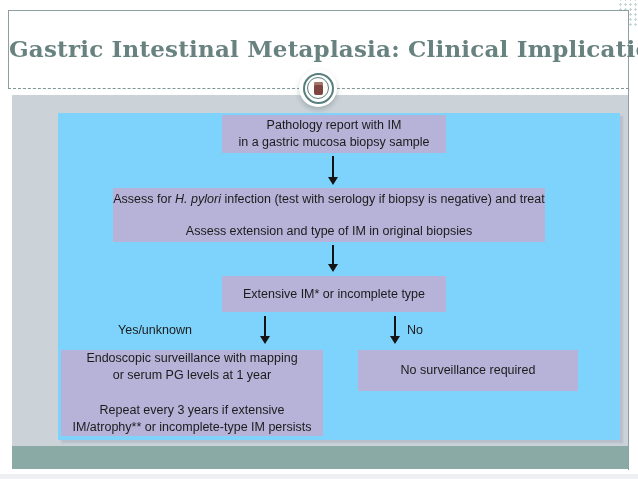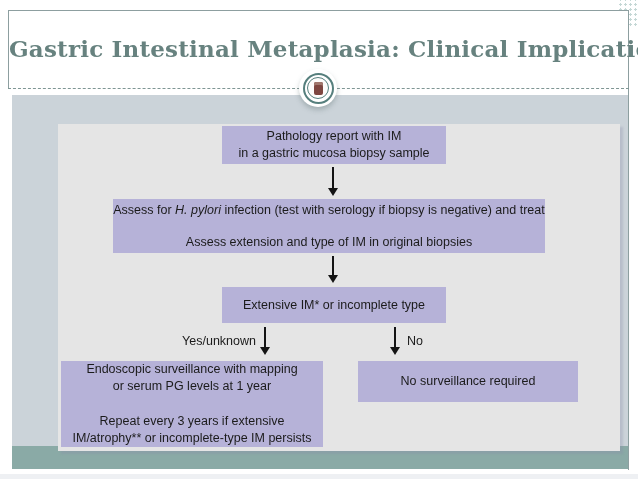--- a/index.html
+++ b/index.html
@@ -54,21 +54,21 @@
   .medallion .ring-inner{
     width:20px;height:20px;border-radius:50%;border:1px solid #567f7d;
     display:flex;align-items:center;justify-content:center;background:#fdfcfb;
   }
   .medallion .pic{
     width:9px;height:13px;border-radius:2px;background:#7e4640;
     box-shadow:inset 0 3px 0 #a1776d;
   }
   
   .panel{
-    position:absolute;left:58px;top:124px;width:562px;height:327px;background:#e5e5e5;
+    position:absolute;left:58px;top:113px;width:562px;height:327px;background:#7dd3fc;
     box-shadow:3px 3px 2px rgba(140,140,170,0.30);
   }
   .node{
     position:absolute;background:#b6b2d8;color:#1b1b1b;
     display:flex;flex-direction:column;align-items:center;justify-content:center;
     text-align:center;font-size:12.5px;line-height:17px;
   }
   .node-pathology{left:164px;top:2px;width:224px;height:38px;}
   .node-assess{left:55px;top:75px;width:432px;height:54px;line-height:24px;gap:8px;}
   .node-extensive{left:164px;top:163px;width:224px;height:36px;}
@@ -83,21 +83,21 @@
     border-left:5px solid transparent;border-right:5px solid transparent;
     border-top:8px solid #141414;
   }
   .arrow-1{left:274px;top:43px;height:22px;}
   .arrow-2{left:274px;top:132px;height:20px;}
   .arrow-yes{left:206px;top:203px;height:21px;}
   .arrow-no{left:336px;top:203px;height:21px;}
   .branch-label{
     position:absolute;font-size:12.5px;color:#1b1b1b;white-space:nowrap;text-align:right;
   }
-  .label-yes{left:60px;top:210px;width:138px;text-align:right;}
+  .label-yes{left:60px;top:210px;width:138px;text-align:left;}
   .label-no{left:349px;top:210px;}
 </style>
 </head>
 <body>
 
 <div class="stage">
 
   <div class="corner-dots"></div>
 
   <div class="title-frame">

